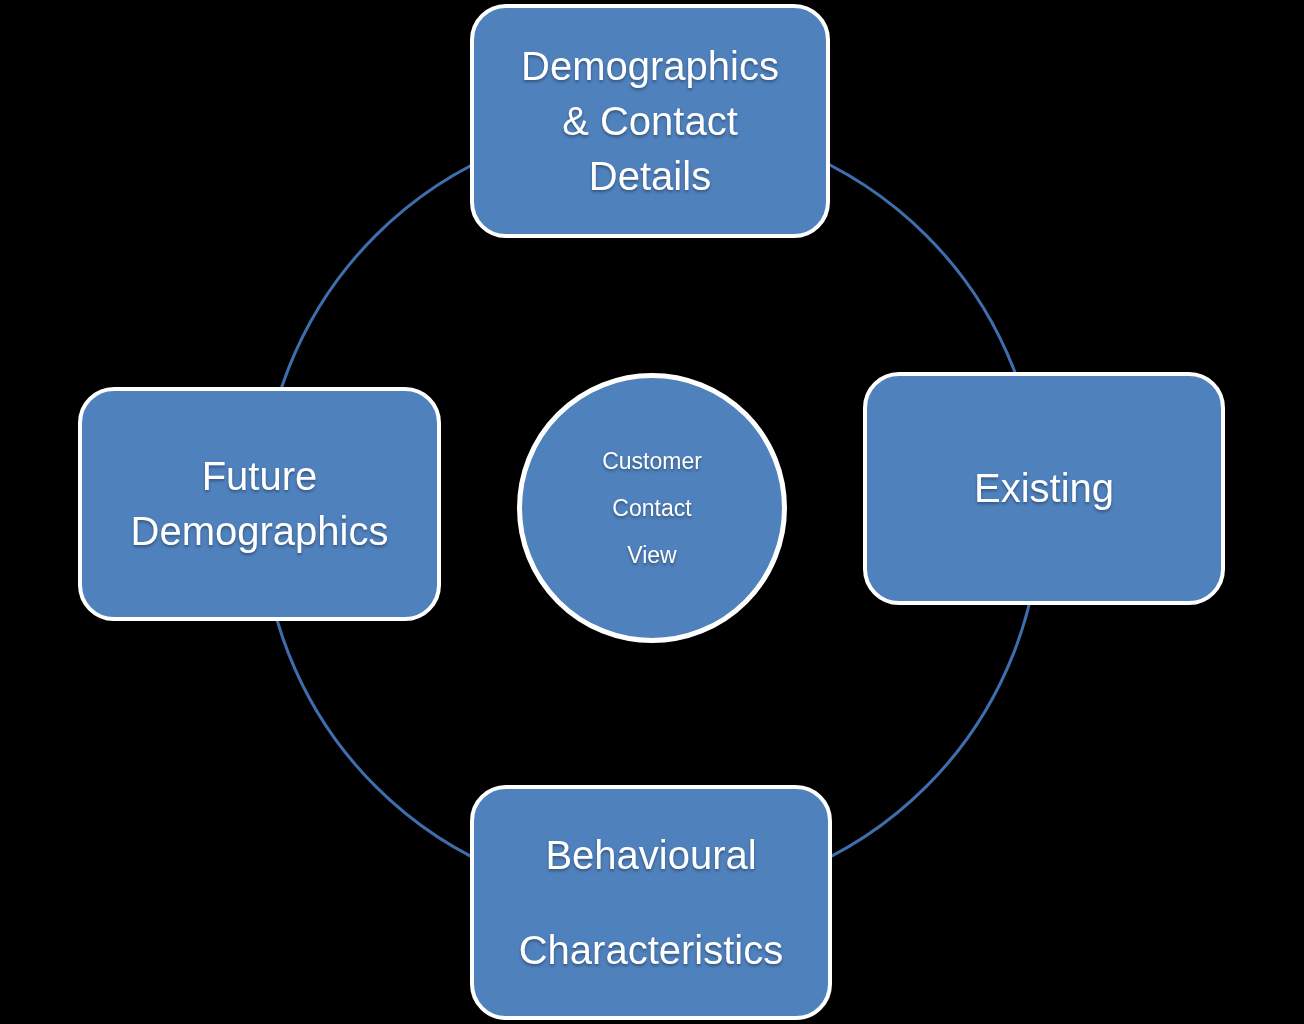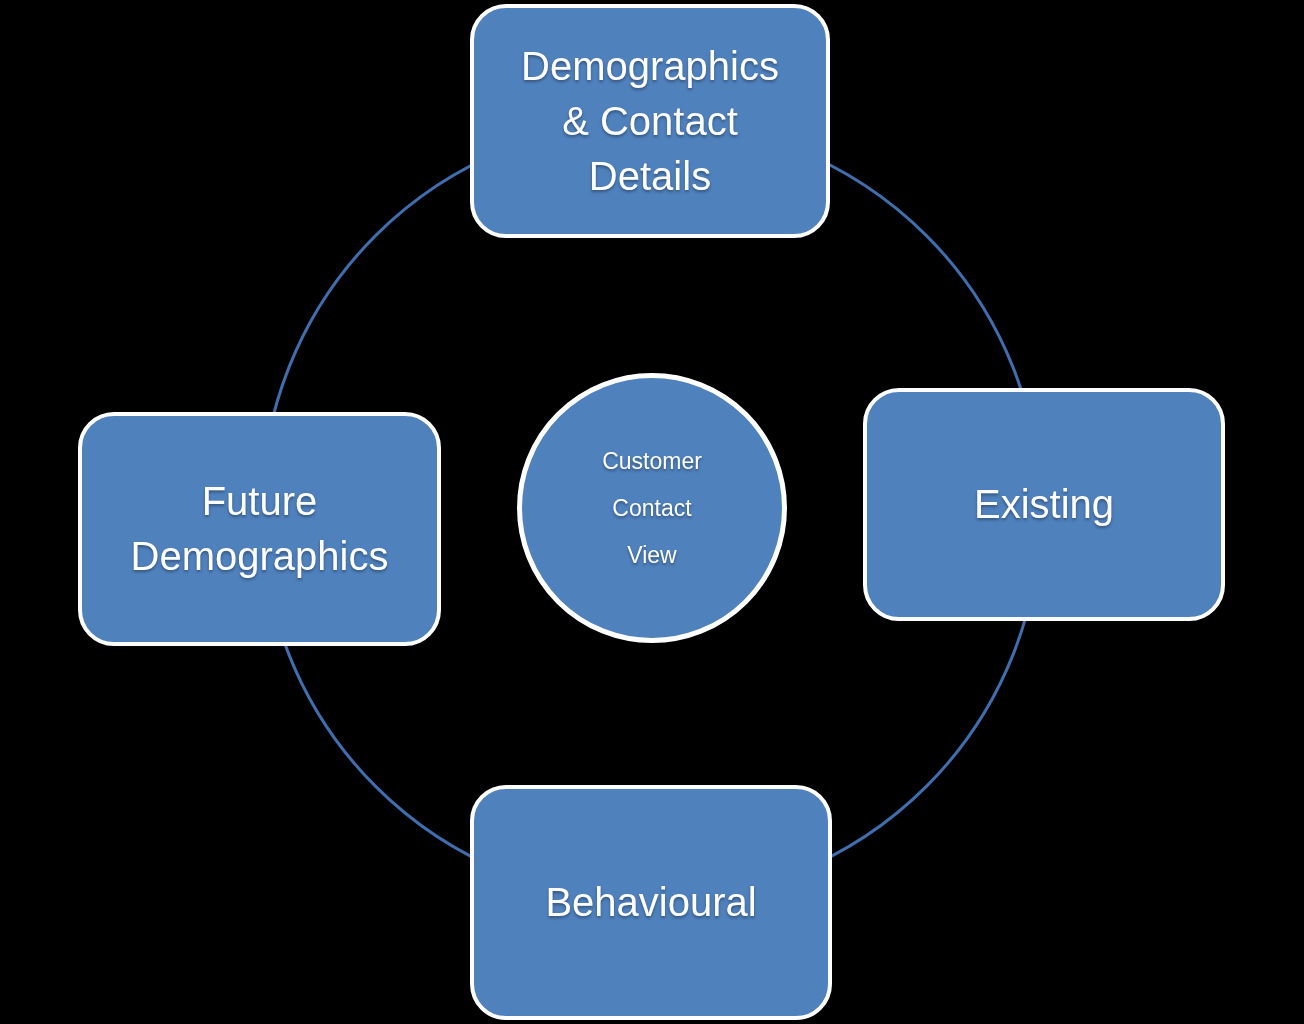--- a/index.html
+++ b/index.html
@@ -50,22 +50,22 @@
     border-radius: 50%;
     border-width: 5px;
     font-size: 23px;
     line-height: 47px;
   }
   .node .line {
     display: block;
     white-space: nowrap;
   }
   .node-top    { left: 470px; top: 4px;   width: 360px; height: 234px; }
-  .node-left   { left: 78px;  top: 412px; width: 363px; height: 234px; }
-  .node-right  { left: 863px; top: 388px; width: 362px; height: 233px; }
+  .node-left   { left: 78px;  top: 387px; width: 363px; height: 234px; }
+  .node-right  { left: 863px; top: 372px; width: 362px; height: 233px; }
   .node-bottom { left: 470px; top: 785px; width: 362px; height: 235px; gap: 40px; }
   .node-center { left: 517px; top: 373px; width: 270px; height: 270px; }
 </style>
 </head>
 <body>
 
 <div class="canvas">
 
   <div class="cycle-ring"></div>
 
@@ -74,20 +74,21 @@
     <span class="line">&amp; Contact</span>
     <span class="line">Details</span>
   </div>
 
   <div class="node box node-right">
     <span class="line">Existing</span>
   </div>
 
   <div class="node box node-bottom">
     <span class="line">Behavioural</span>
+    <span class="line">Characteristics</span>
   </div>
 
   <div class="node box node-left">
     <span class="line">Future</span>
     <span class="line">Demographics</span>
   </div>
 
   <div class="node centerCircle node-center">
     <span class="line">Customer</span>
     <span class="line">Contact</span>

